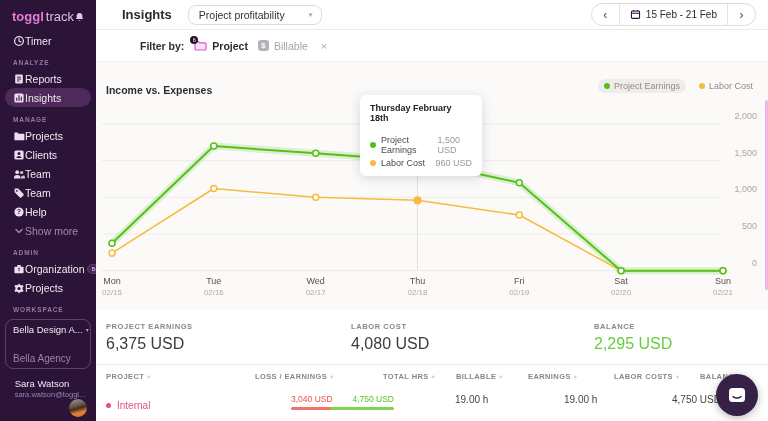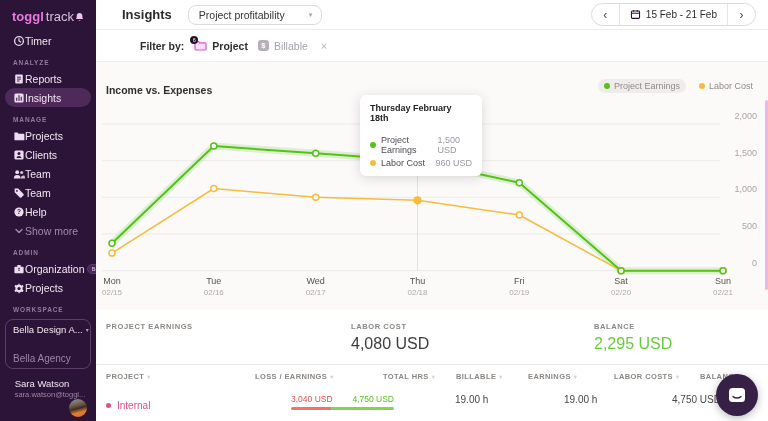--- a/index.html
+++ b/index.html
@@ -349,20 +349,21 @@
           <span class="tip-dot" style="background: rgb(247, 187, 61);"></span>
           <span>Labor Cost</span>
           <span class="tip-val">960 USD</span>
         </div>
       </div>
     </div>
 
     <div class="summary">
       <div>
         <div class="sum-label">PROJECT EARNINGS</div>
+        <div class="sum-value">6,375 USD</div>
       </div>
       <div>
         <div class="sum-label">LABOR COST</div>
         <div class="sum-value">4,080 USD</div>
       </div>
       <div>
         <div class="sum-label">BALANCE</div>
         <div class="sum-value pos">2,295 USD</div>
       </div>
     </div>

